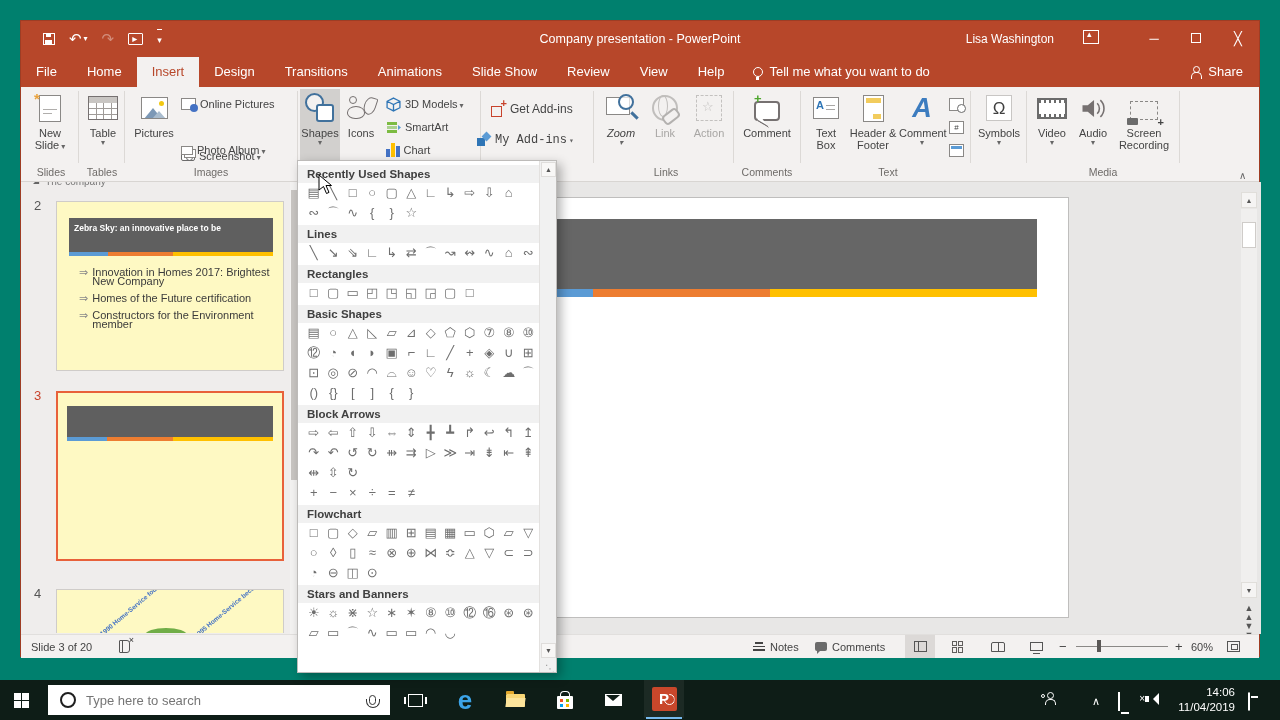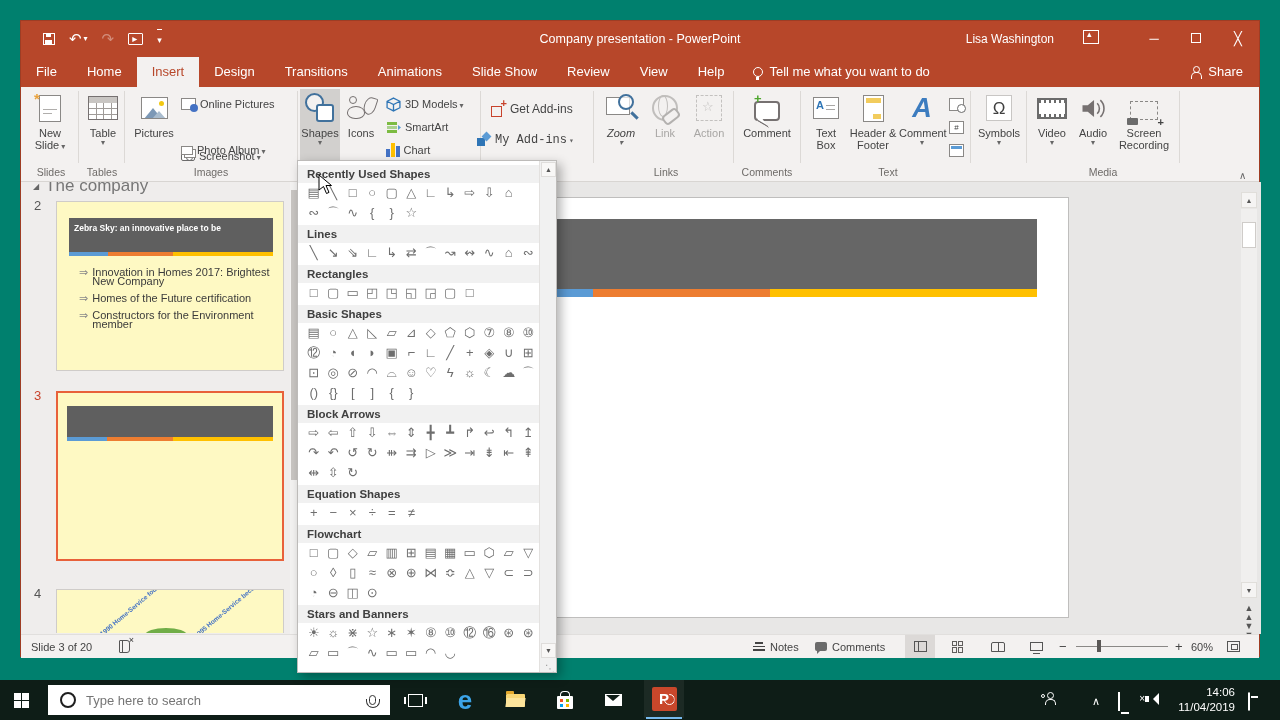--- a/index.html
+++ b/index.html
@@ -127,21 +127,21 @@
   .shape-cell { width:19.5px; height:20px; text-align:center; line-height:20px; font-size:13px; color:#6e6e6e; }
   #menusb { position:absolute; right:0; top:0; width:17px; height:513px; background:#f1f1f1; border-left:1px solid #e3e1df; }
   .sbtn { position:absolute; left:1px; width:15px; height:15px; background:#f8f7f6; border:1px solid #dfdddb; text-align:center; font-size:7px; color:#555; line-height:14px; }
   .grip { position:absolute; right:1px; bottom:0; font-size:10px; color:#999; }
 
   
   #cursor { position:absolute; left:318px; top:174px; z-index:40; }
 
   
   #panel { position:absolute; left:0; top:161px; width:277px; height:452px; background:#efedec; overflow:hidden; }
-  .secttl { position:absolute; left:12px; top:-6px; font-size:17px; color:#767676; }
+  .secttl { position:absolute; left:12px; top:-6px; font-size:10px; color:#767676; }
   .secttl::before { content:"◢"; font-size:8px; color:#666; margin-right:6px; vertical-align:2px; }
   .thumbnum { position:absolute; font-size:13px; color:#555; }
   .thumb { position:absolute; left:35px; width:228px; background:#fef9c3; border:1px solid #cfccc9; }
   .band { position:absolute; background:#5f5f5f; }
   .stripe { position:absolute; display:flex; }
   .stripe i { height:100%; display:block; }
   .bullets { position:absolute; left:22px; top:66px; right:10px; }
   .bullet { display:flex; font-size:11px; color:#3b3b3b; margin-bottom:8px; line-height:9px; }
   .bullet::before { content:"⇒"; color:#8a8a8a; margin-right:4px; }
   .rotlbl { position:absolute; font-size:6.5px; color:#4472C4; font-weight:bold; transform:rotate(-40deg); transform-origin:left bottom; white-space:nowrap; }
@@ -724,21 +724,20 @@
         <span class="shape-cell">⇥</span>
         <span class="shape-cell">⇟</span>
         <span class="shape-cell">⇤</span>
         <span class="shape-cell">⇞</span>
       </div>
       <div class="menu-row">
         <span class="shape-cell">⇹</span>
         <span class="shape-cell">⇳</span>
         <span class="shape-cell">↻</span>
       </div>
-      <div class="menu-hd">Equation Shapes</div>
       <div class="menu-row">
         <span class="shape-cell">+</span>
         <span class="shape-cell">−</span>
         <span class="shape-cell">×</span>
         <span class="shape-cell">÷</span>
         <span class="shape-cell">=</span>
         <span class="shape-cell">≠</span>
       </div>
       <div class="menu-hd">Flowchart</div>
       <div class="menu-row">

